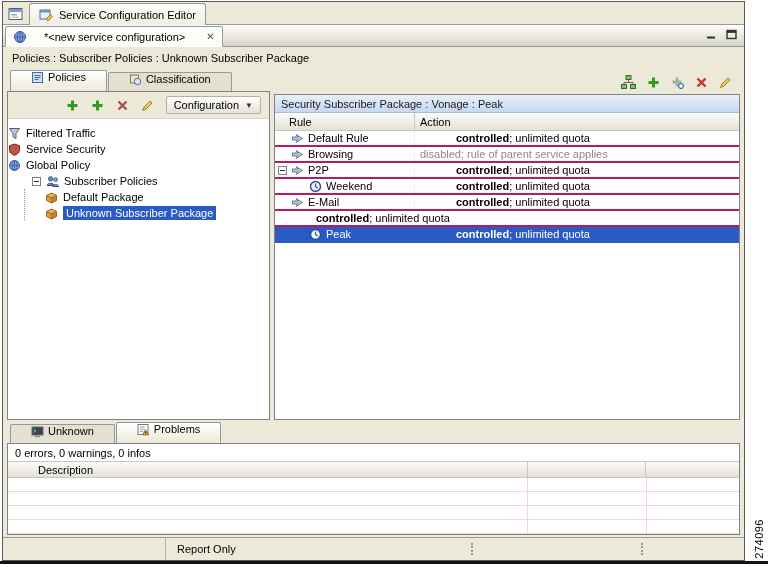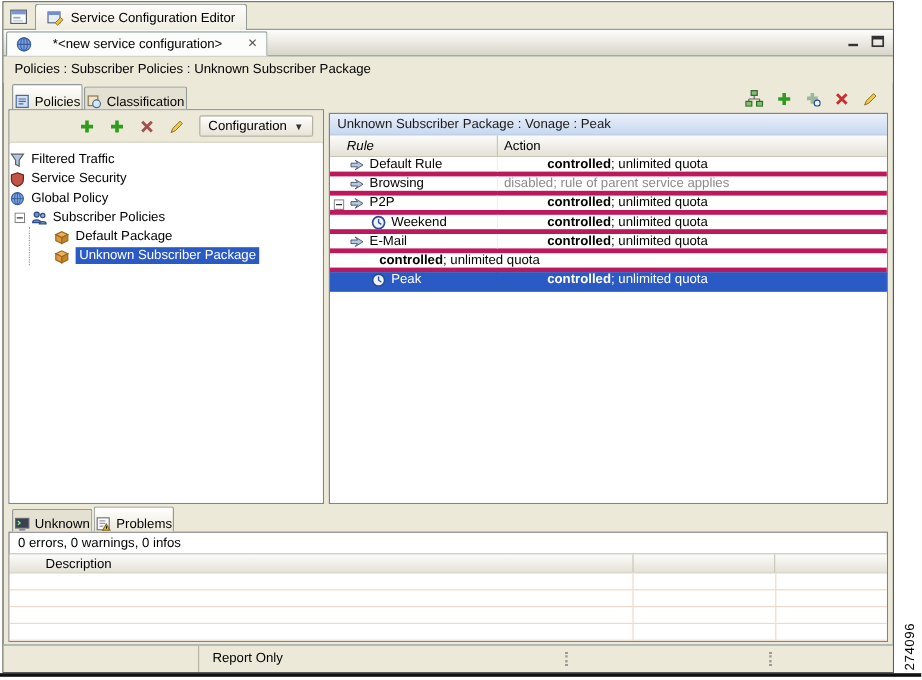--- a/index.html
+++ b/index.html
@@ -28,52 +28,52 @@
   .close-x { color:#555; font-size:10px; margin-left:4px; line-height:1; }
   .win-btns { position:absolute; right:6px; top:4px; display:flex; gap:7px; align-items:center; }
 
   .breadcrumb-row { height:22px; display:flex; align-items:center; padding:0 9px; background:#ece9d8; }
 
   
   .main { position:absolute; left:4px; right:4px; top:45px; height:350px; }
 
   .left-panel { position:absolute; left:0; top:0; width:263px; bottom:0; }
   .ptabs { position:relative; height:21px; display:flex; align-items:flex-end; padding-left:3px; gap:1px; z-index:2; }
-  .ptab { display:flex; align-items:flex-end; gap:4px; padding:0 1px; height:21px;
+  .ptab { display:flex; align-items:flex-start; gap:4px; padding:0 20px; height:21px;
           border:1px solid #919b9c; border-bottom:none; border-radius:2px 2px 0 0;
           background:linear-gradient(#ffffff,#ece9d8); }
   .ptab.inactive { height:19px; background:#e4e1d2; }
   .lp-box { position:absolute; left:0; right:0; top:21px; bottom:0; border:1px solid #848284; background:#fff; }
   .lp-toolbar { height:27px; background:#ece9d8; border-bottom:1px solid #d8d5c8;
                 display:flex; align-items:center; justify-content:flex-end; gap:12px; padding:0 8px; }
   .config-btn { display:flex; align-items:center; gap:6px; padding:2px 7px; border:1px solid #b4b0a4;
                 background:linear-gradient(#fefefe,#e6e3d6); border-radius:2px; }
   .caret { font-size:8px; color:#333; }
   .lp-tree { position:absolute; left:0; right:0; top:28px; bottom:0; background:#fff; padding-top:5px; overflow:hidden; }
   .trow { height:16px; display:flex; align-items:center; white-space:nowrap; }
   .trow .ticon { margin-right:5px; flex:0 0 auto; }
   .ind0 { }
-  .ind0e { padding-left:4px; }
+  .ind0e { padding-left:24px; }
   .ind0e .exp { margin-right:5px; }
   .tchildren { margin-left:16px; border-left:1px dotted #9a9a9a; }
   .tchildren .trow { padding-left:20px; }
   .tsel { background:#2a5ac4; color:#fff; padding:1px 3px; }
 
   .right-panel { position:absolute; left:267px; right:0; top:0; bottom:0; }
   .rp-toolbar { height:24px; display:flex; align-items:center; justify-content:flex-end; gap:11px; padding:0 8px; }
   .rp-box { position:absolute; left:0; right:0; top:24px; bottom:0; border:1px solid #848284; background:#fff;
             display:flex; flex-direction:column; }
   .rules-title { height:18px; flex:0 0 18px; display:flex; align-items:center; padding:0 6px;
                  background:linear-gradient(#e9f0fa,#c7d8ef); border-bottom:1px solid #a8bcd8; color:#1a1a1a; }
   .rules-cols { height:18px; flex:0 0 18px; display:flex; background:linear-gradient(#fcfcfb,#e4e1d5);
                 border-bottom:1px solid #cac7ba; }
-  .c-rule { width:140px; display:flex; align-items:center; padding-left:14px; border-right:1px solid #cac7ba;font-style:italic; }
+  .c-rule { width:140px; display:flex; align-items:center; padding-left:14px; border-right:1px solid #cac7ba; }
   .c-action { flex:1; display:flex; align-items:center; padding-left:5px; }
   .rows { flex:1; background:#fff; }
-  .rrow { height:16px; display:flex; border-bottom:4px solid #be185d; }
+  .rrow { height:16px; display:flex; border-bottom:2px solid #be185d; }
   .cell-rule { width:140px; border-right:1px solid #f0f0f0; display:flex; align-items:center; position:relative; white-space:nowrap; overflow:hidden; }
   .cell-rule .exp { position:absolute; left:3px; top:3px; }
   .cell-rule .ricon { margin-right:4px; flex:0 0 auto; }
   .lv0 .ricon { margin-left:16px; }
   .lv1 .ricon { margin-left:34px; }
   .cell-action { flex:1; display:flex; align-items:center; padding-left:5px; white-space:nowrap; overflow:hidden; }
   .cell-action b { font-weight:bold;margin-left:36px; }
   .disabled-text { color:#8a8a8a; }
   .rrow.selected, .rrow.selected .cell-action, .rrow.selected .cell-rule { background:#2a5ac4; color:#fff; }
   .rrow.selected { border-bottom-color:#2a5ac4; }
@@ -317,21 +317,21 @@
                 </svg>
             </span>
             <span class="ic">
               <svg width="13" height="13">
                   <path d="M1.5 11.5 L3 8 L9 2 L11 4 L5 10 Z" fill="#f0c94a" stroke="#8a6d20" stroke-width="0.8"></path>
                 </svg>
             </span>
           </div>
           <div class="rp-box">
             <div class="rules-title">
-              <span>Unknown Subscriber Package : Vonage : Peak</span>
+              <span>Security Subscriber Package : Vonage : Peak</span>
             </div>
             <div class="rules-cols">
               <div class="c-rule">Rule</div>
               <div class="c-action">Action</div>
             </div>
             <div class="rows">
 
               <div class="rrow">
                 <div class="cell-rule lv0">
                   <span class="icon ricon">

